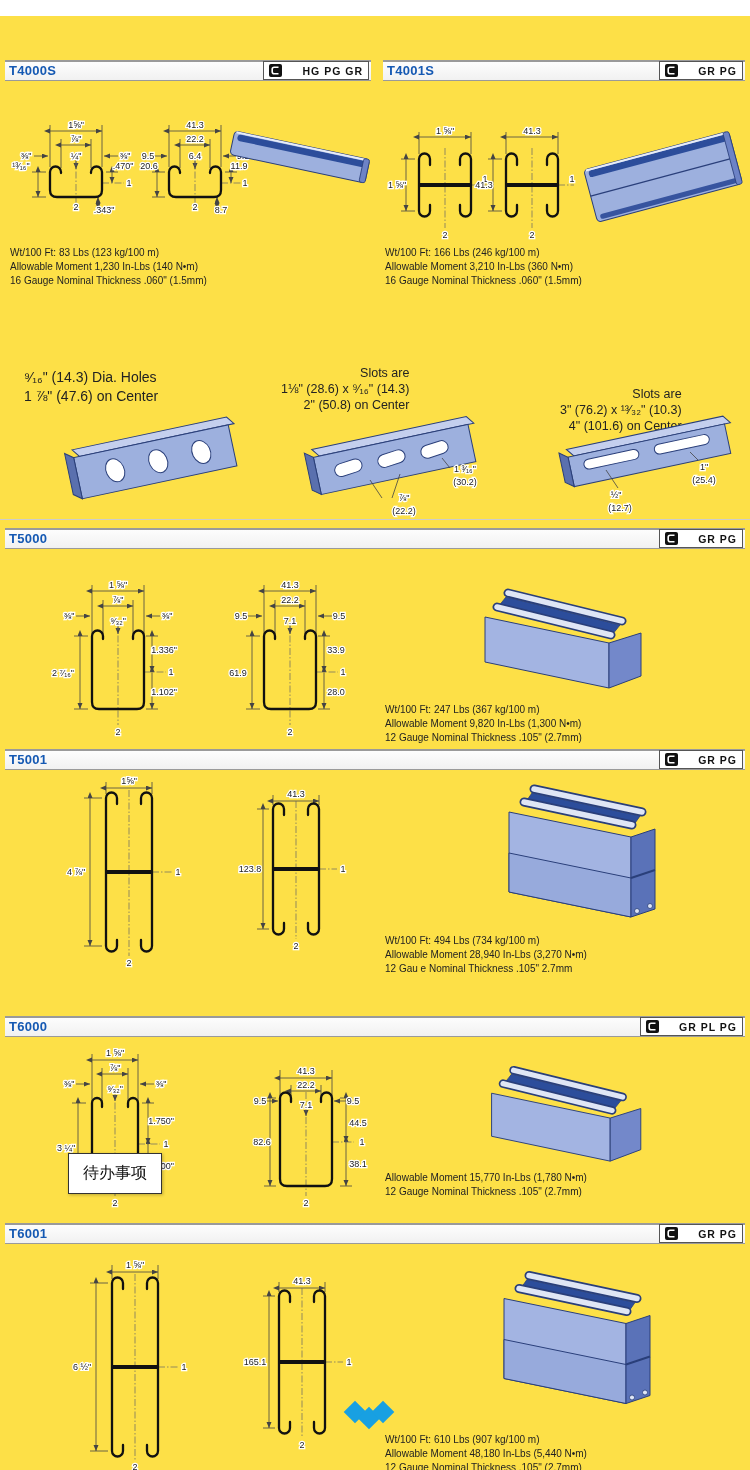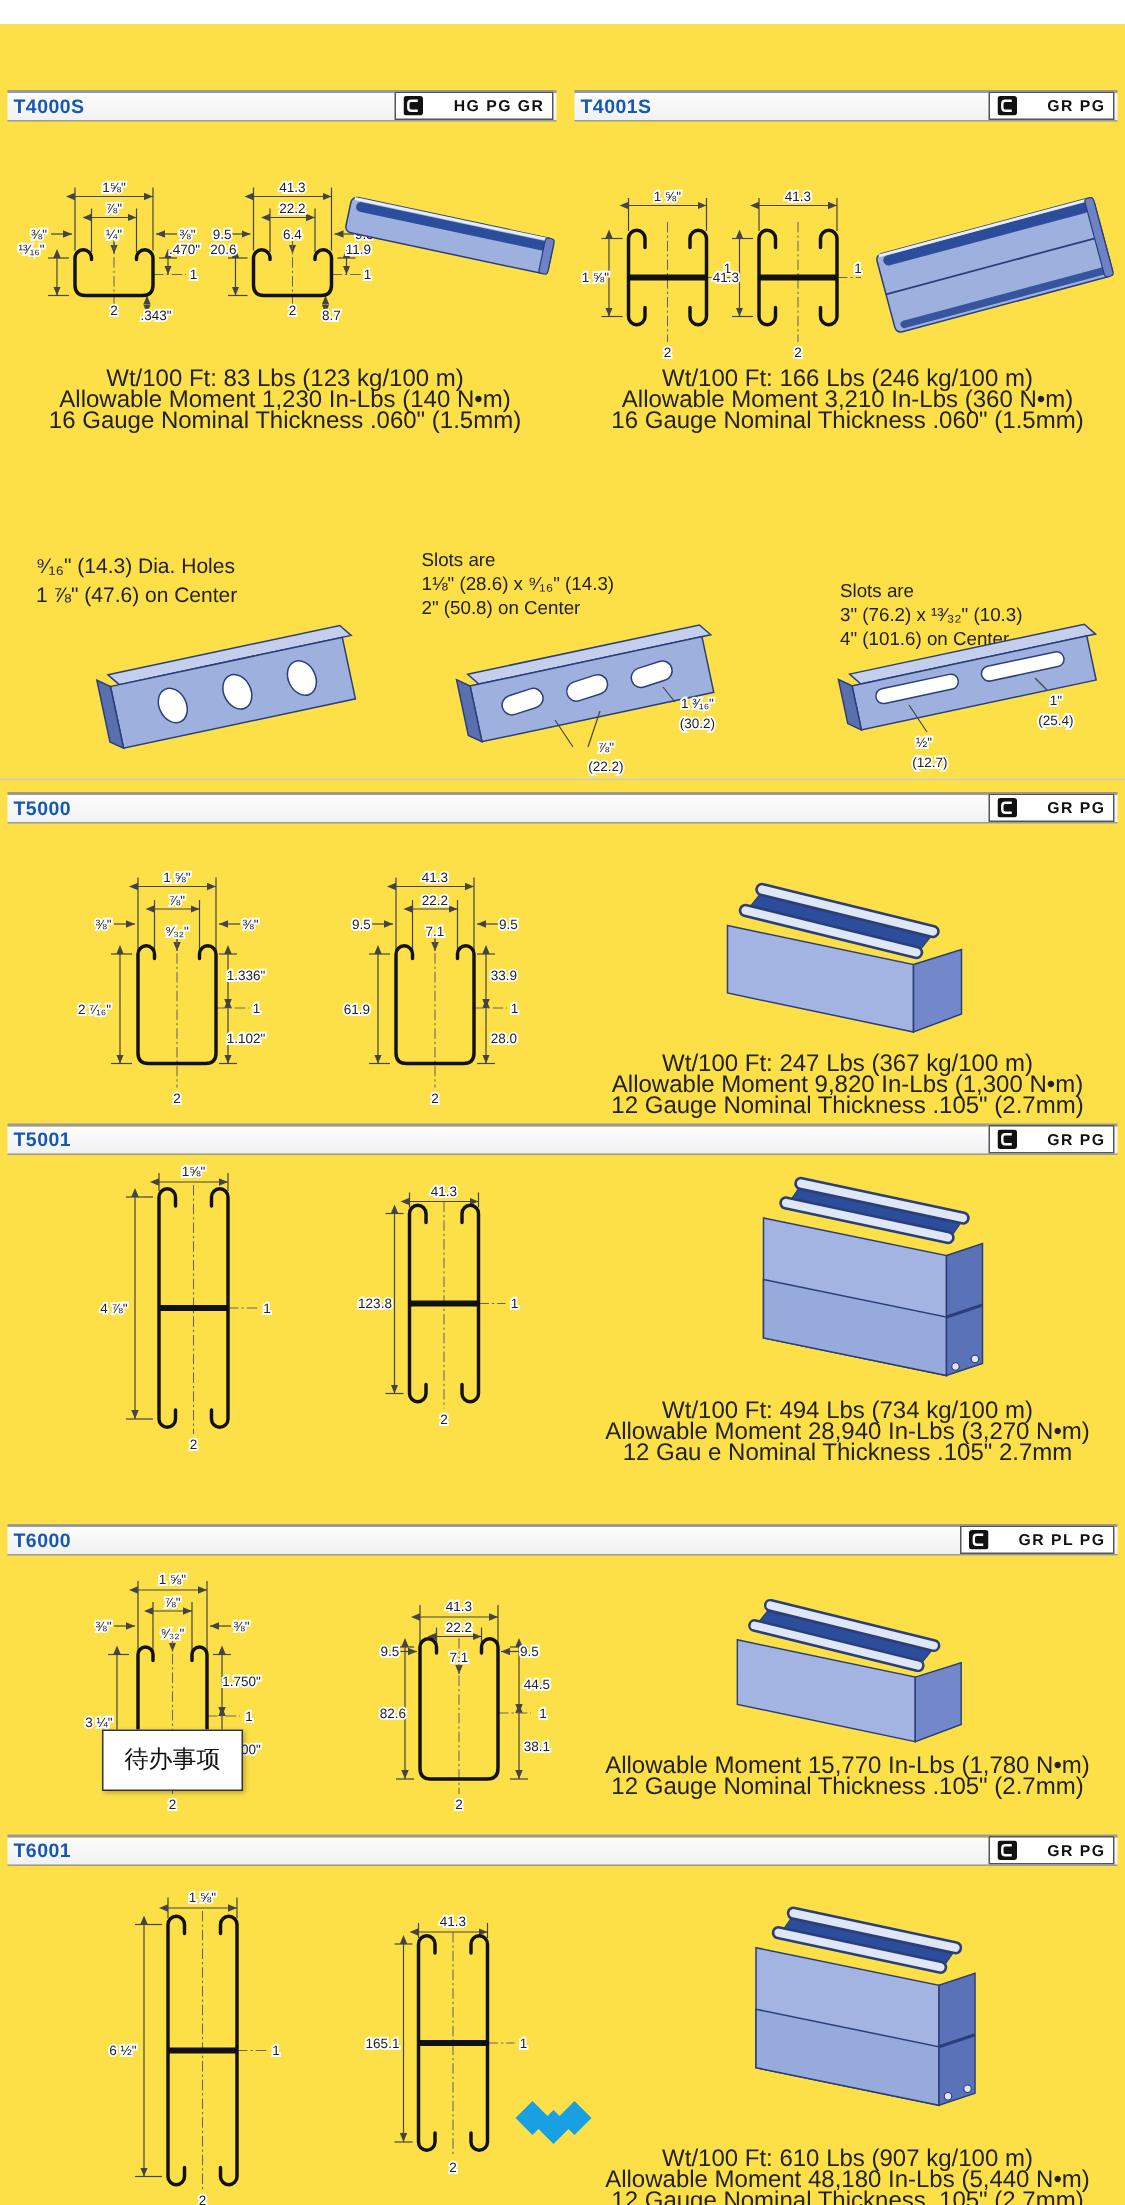--- a/index.html
+++ b/index.html
@@ -1,24 +1,24 @@
 <!DOCTYPE html>
 <html><head>
 <meta charset="utf-8">
 <style>
   html,body{margin:0;padding:0;background:#fff;}
   .pg{position:relative;width:750px;height:1470px;background:#fde047;font-family:"Liberation Sans",sans-serif;overflow:hidden;margin-top:16px;}
   .hdr{position:absolute;height:18px;border-top:2px solid #9a9a9a;border-bottom:1px solid #9a9a9a;background:linear-gradient(#fdfdfd,#f1f1f1);}
   .code{position:absolute;left:4px;top:1px;color:#1559b3;font-weight:bold;font-size:13px;letter-spacing:.3px;}
   .badge{position:absolute;right:2px;top:-1px;height:17px;border:1px solid #555;background:#fff;display:flex;align-items:center;gap:20px;padding:0 5px;font-weight:bold;font-size:10.5px;color:#111;letter-spacing:1px;}
   .bicon{width:13px;height:13px;flex:0 0 auto;}
-  .spec{position:absolute;width:360px;text-align:center;font-size:16px;color:#222;line-height:14px;}
+  .spec{position:absolute;width:360px;text-align:left;font-size:10px;color:#222;line-height:14px;}
   .ftext{position:absolute;color:#222;}
   .f14{font-size:14px;line-height:19px;}
-  .f12{font-size:12.5px;line-height:16px;}
+  .f12{font-size:12.5px;line-height:16px;text-align:right;}
   .drw{position:absolute;overflow:visible;}
   .drw text{font-size:9px;fill:#222;text-anchor:middle;paint-order:stroke;stroke:#fff;stroke-width:2.5px;font-family:"Liberation Sans",sans-serif;}
   .dg line{stroke:#444;stroke-width:.8;}
   line.da{marker-start:url(#as);marker-end:url(#ae);}
   line.ae{marker-end:url(#ae);}
   .cl line{stroke:#666;stroke-width:.7;stroke-dasharray:7 2 1.5 2;}
   .profile{stroke:#111;stroke-width:2.3;fill:none;stroke-linecap:round;}
   .mid{stroke:#111;stroke-width:4;}
   .rule{position:absolute;left:0;top:503px;width:750px;border-top:1px solid #ccc;}
   .todo{position:absolute;left:68px;top:1137px;width:92px;height:39px;background:#fff;border:1.5px solid #333;display:flex;align-items:center;justify-content:center;font-size:16px;color:#111;box-shadow:1px 1px 3px rgba(0,0,0,.25);z-index:5;text-align:right;}

